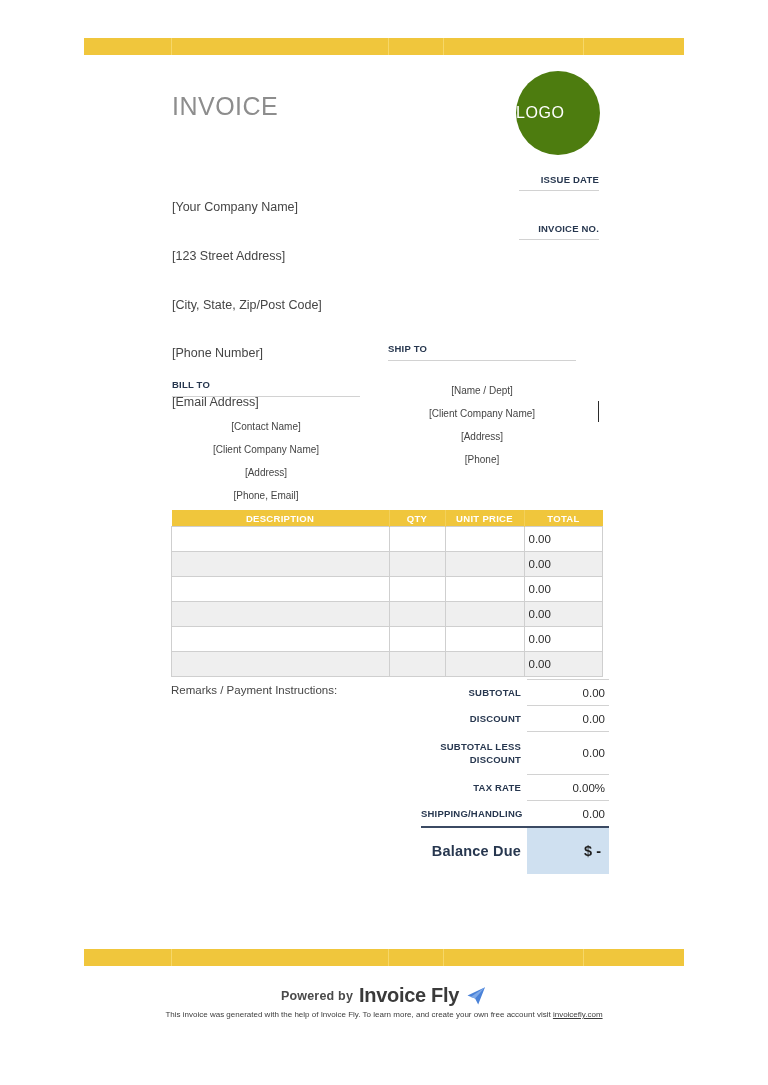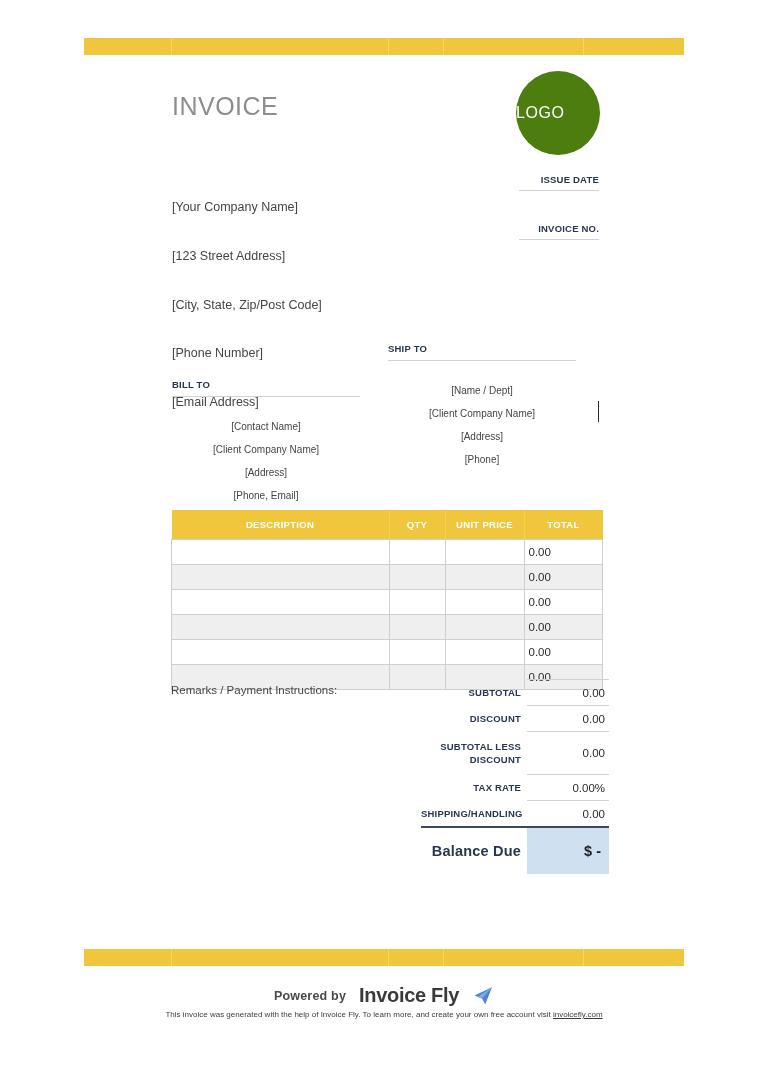--- a/index.html
+++ b/index.html
@@ -155,21 +155,21 @@
     width: 428px;
     border-collapse: collapse;
     table-layout: fixed;
   }
   .items th {
     background: #f0c63c;
     color: #ffffff;
     font-size: 9.5px;
     font-weight: bold;
     letter-spacing: 0.3px;
-    height: 29px;
+    height: 16px;
     text-align: center;
     border-right: 1px solid #f3d05a;
     padding: 0;
   }
   .items th:last-child { border-right: none; }
   .items td {
     height: 24px;
     font-size: 11.5px;
     color: #2b2b2b;
     border: 1px solid #cfcfcf;
@@ -246,21 +246,21 @@
 
   
   .footer-brand {
     position: absolute;
     left: 0;
     top: 984px;
     width: 768px;
     display: flex;
     align-items: center;
     justify-content: center;
-    gap: 13px;
+    gap: 6px;
   }
   .footer-brand .powered {
     font-size: 12.5px;
     font-weight: bold;
     color: #4a4a4a;
     letter-spacing: 0.2px;
   }
   .footer-brand .brand {
     font-size: 20px;
     font-weight: bold;

